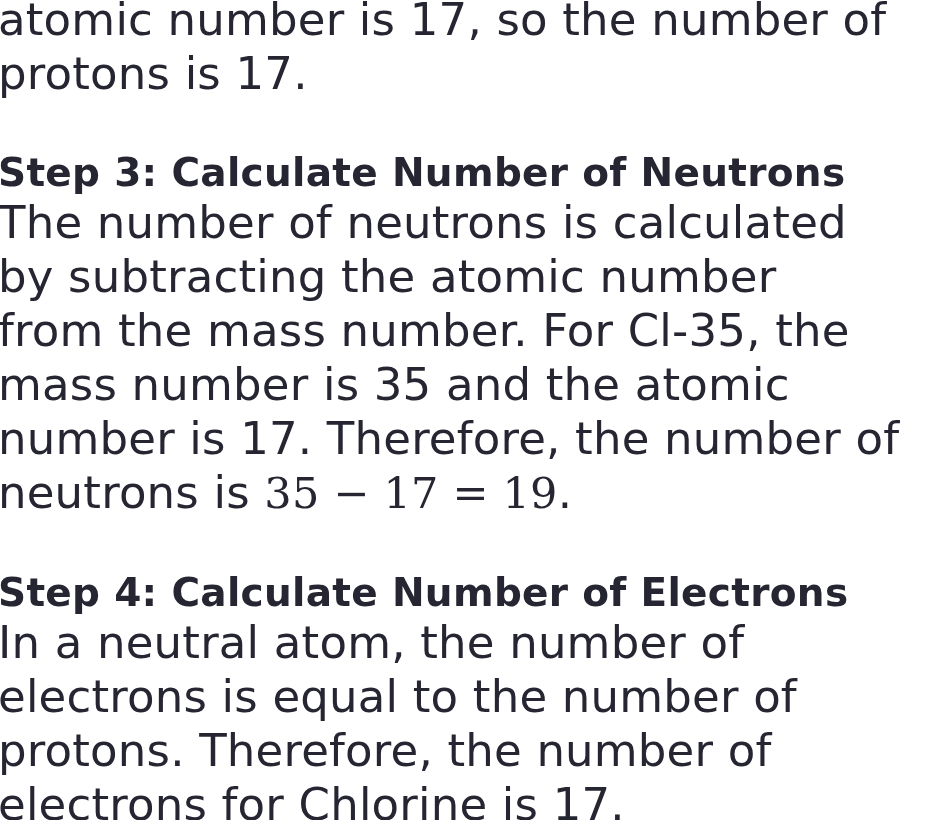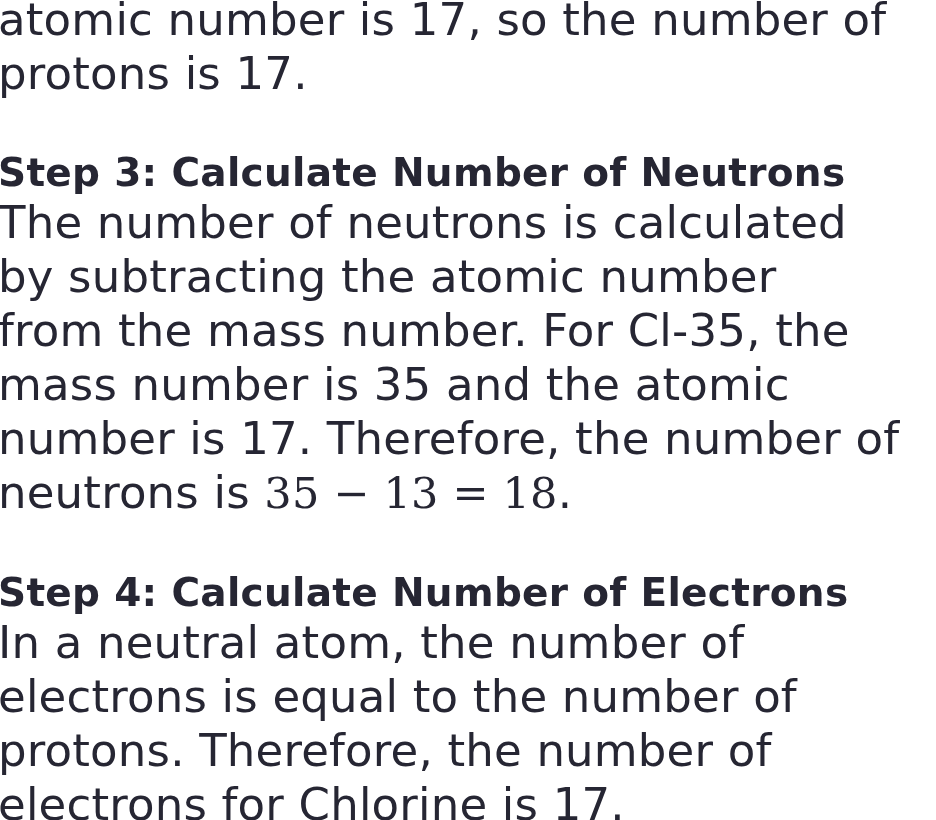--- a/index.html
+++ b/index.html
@@ -56,21 +56,21 @@
 
   <div class="gap"></div>
 
   <h3 class="heading">Step 3: Calculate Number of Neutrons</h3>
   <p class="para">
     <span class="line">The number of neutrons is calculated</span>
     <span class="line">by subtracting the atomic number</span>
     <span class="line">from the mass number. For Cl-35, the</span>
     <span class="line">mass number is 35 and the atomic</span>
     <span class="line">number is 17. Therefore, the number of</span>
-    <span class="line"><span>neutrons is </span><span class="math">35 − 13 = 18</span><span>.</span></span>
+    <span class="line"><span>neutrons is </span><span class="math">35 − 17 = 19</span><span>.</span></span>
   </p>
 
   <div class="gap2"></div>
 
   <h3 class="heading">Step 4: Calculate Number of Electrons</h3>
   <p class="para">
     <span class="line">In a neutral atom, the number of</span>
     <span class="line">electrons is equal to the number of</span>
     <span class="line">protons. Therefore, the number of</span>
     <span class="line">electrons for Chlorine is 17.</span>

